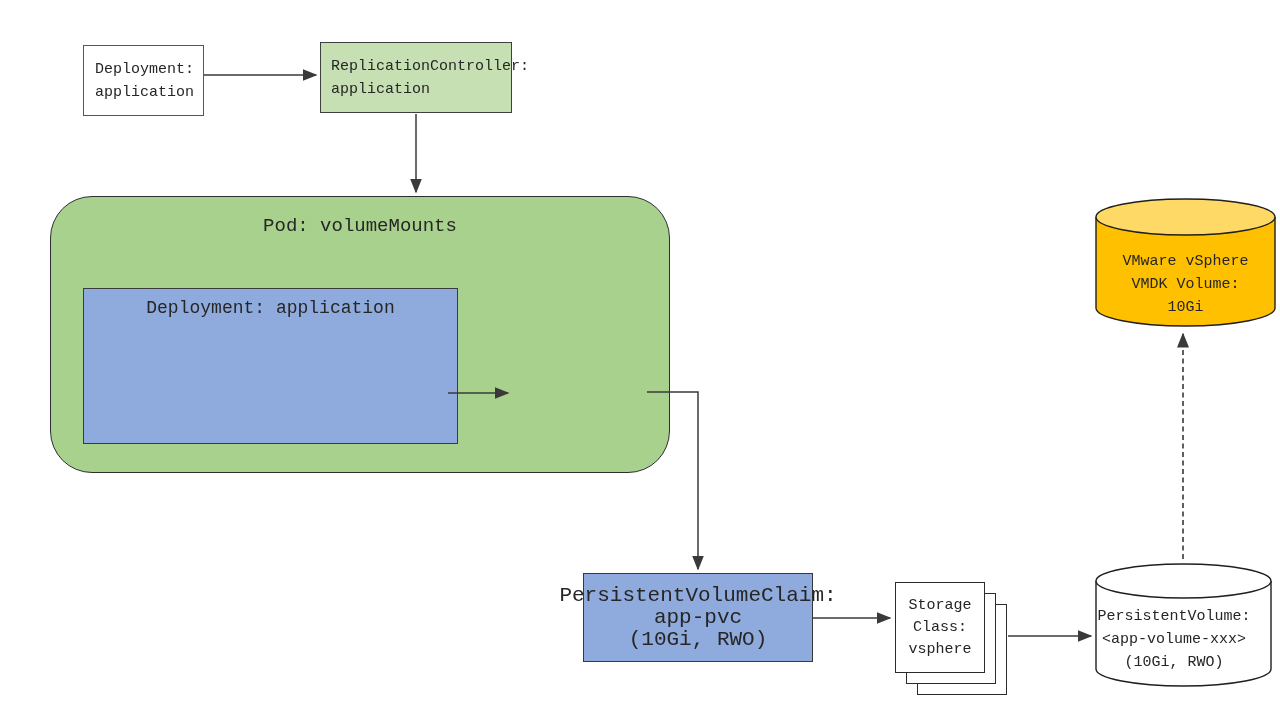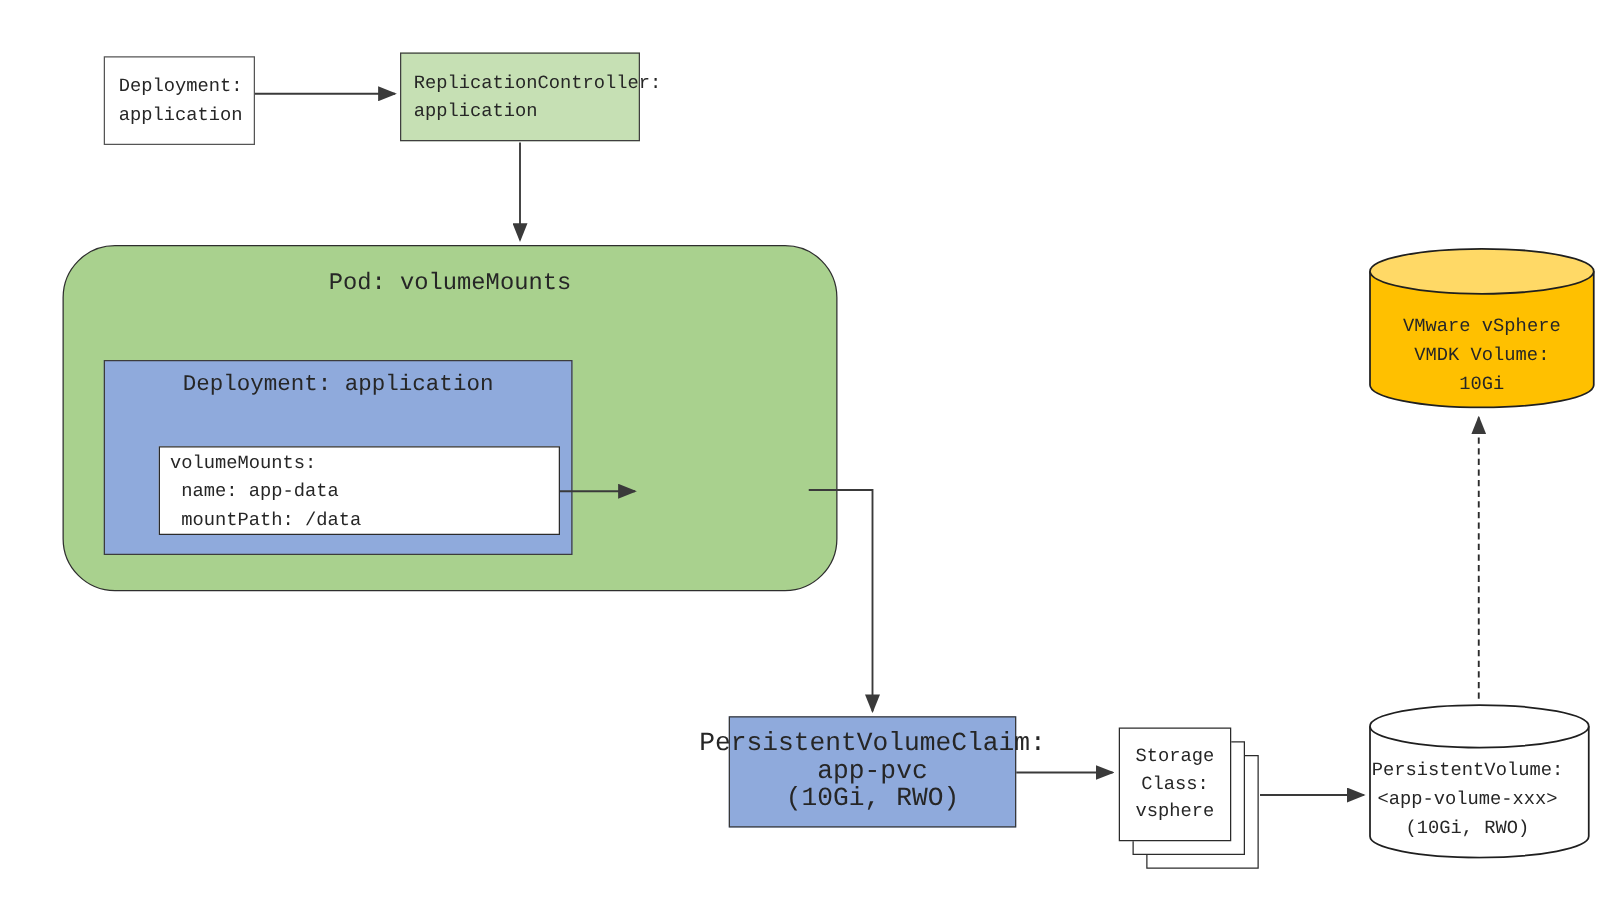--- a/index.html
+++ b/index.html
@@ -90,23 +90,20 @@
 application</div>
 
   <div class="node pod" style="background-color: rgb(169, 209, 142);">
     <div class="pod-title">Pod: volumeMounts</div>
   </div>
 
   <div class="node container-box" style="background-color: rgb(143, 170, 220);">
     <div class="container-title">Deployment: application</div>
   </div>
 
-  <div class="node volmounts txt-pre">volumeMounts:
- name: app-data
- mountPath: /data</div>
 
 
   <div class="node pvc txt" style="background-color: rgb(143, 170, 220);">PersistentVolumeClaim:
 app-pvc
 (10Gi, RWO)</div>
 
   <div class="node sc-stack">
     <div class="sc-box sc-back"></div>
     <div class="sc-box sc-mid"></div>
     <div class="sc-box sc-front txt">Storage

